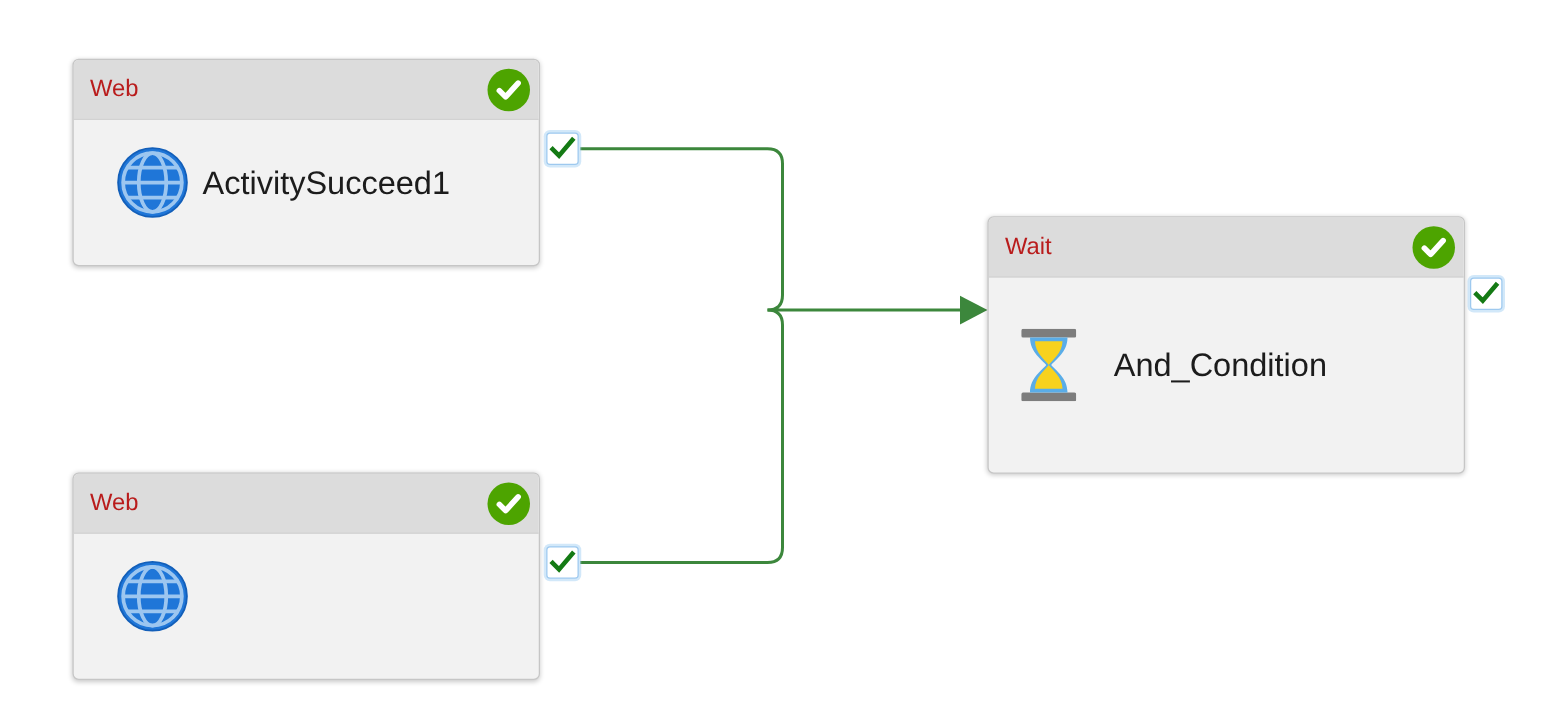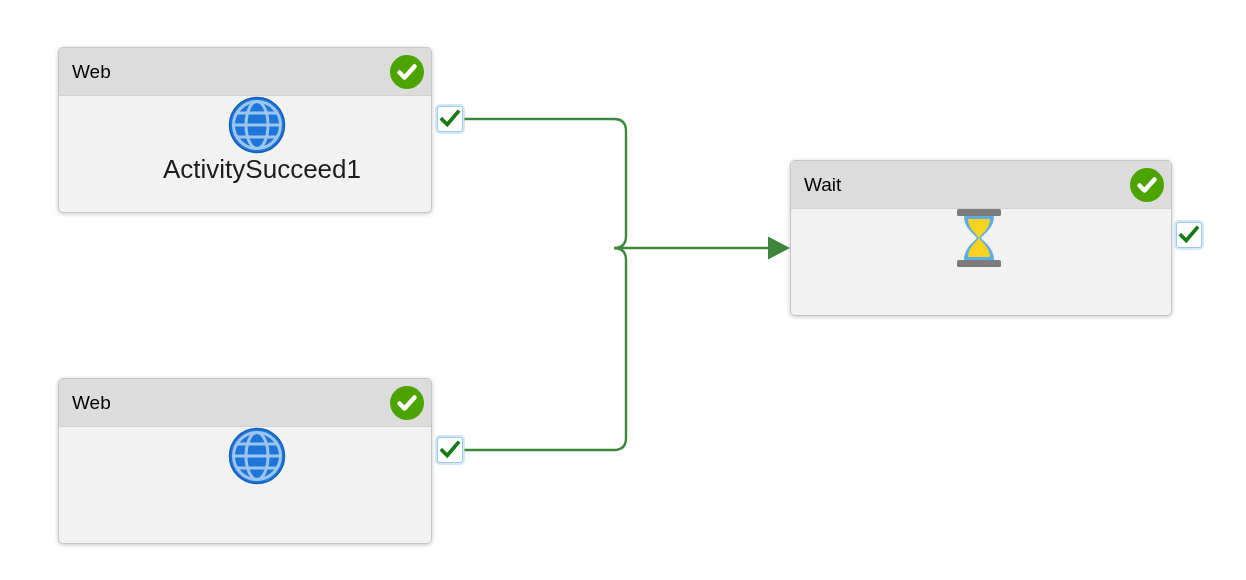--- a/index.html
+++ b/index.html
@@ -23,30 +23,30 @@
   .canvas{position:relative;width:1246px;height:580px;background:var(--canvas-bg);}
 
   svg.edges{position:absolute;left:0;top:0;width:1246px;height:580px;pointer-events:none;}
   .edge-path{stroke:var(--edge-green);stroke-width:2.4;fill:none;}
   .arrowhead{fill:var(--edge-green);stroke:none;}
 
   .node{position:absolute;border:1px solid var(--node-border);border-radius:5px;
         background:var(--node-body-bg);box-shadow:0 1px 4px rgba(0,0,0,.22);overflow:hidden;}
   .node-1{left:58px;top:47px;width:374px;height:166px;}
   .node-2{left:58px;top:378px;width:374px;height:166px;}
-  .node-3{left:790px;top:160px;width:382px;height:156px;}
+  .node-3{left:790px;top:173px;width:382px;height:206px;}
 
   .node-header{height:48px;background:var(--node-header-bg);display:flex;align-items:center;
                padding:0 7px 0 13px;border-bottom:1px solid #d2d2d2;}
-  .node-type{flex:1;font-size:19px;color:#000000;}
+  .node-type{flex:1;font-size:19px;color:#b91c1c;}
   .status-badge{width:34px;height:34px;border-radius:50%;background:var(--status-badge-green);
                 display:flex;align-items:center;justify-content:center;flex-shrink:0;}
   .status-badge svg{display:block;}
 
-  .node-body{display:flex;align-items:center;height:calc(100% - 48px);padding-bottom:16px;flex-direction:column;}
+  .node-body{display:flex;align-items:center;height:calc(100% - 48px);padding-bottom:16px;}
   .node-1 .node-body,.node-2 .node-body{padding-left:34px;}
   .node-3 .node-body{padding-left:26px;}
   .activity-icon{flex-shrink:0;display:flex;align-items:center;justify-content:center;}
   .node-1 .activity-icon,.node-2 .activity-icon{margin-right:11px;}
   .node-3 .activity-icon{margin-right:30px;}
   .node-name{font-size:26px;color:#1c1c1c;white-space:nowrap;}
 
   .port-checkbox{position:absolute;width:26px;height:26px;background:#ffffff;
                  border:1px solid #9ec9ef;border-radius:3px;
                  box-shadow:0 0 0 2px rgba(173,214,244,.55);
@@ -132,20 +132,21 @@
     </div>
     <div class="node-body">
       <span class="activity-icon">
         <svg width="44" height="58" viewBox="0 0 44 58">
           <rect class="hg-cap" x="0" y="0" width="44" height="7" rx="1.5"></rect>
           <rect class="hg-cap" x="0" y="51" width="44" height="7" rx="1.5"></rect>
           <path class="hg-glass" d="M7,7 L37,7 C37,19 27,25 24,29 C27,33 37,39 37,51 L7,51 C7,39 17,33 20,29 C17,25 7,19 7,7 Z"></path>
           <path class="hg-sand" d="M11,10 L33,10 C33,19 25,25 22,29 C25,33 33,39 33,48 L11,48 C11,39 19,33 22,29 C19,25 11,19 11,10 Z"></path>
         </svg>
       </span>
+      <span class="node-name">And_Condition</span>
     </div>
   </div>
 
   <div class="port-checkbox port-1">
     <svg width="26" height="26" viewBox="0 0 26 26">
         <polyline class="port-check" points="4.5,13.5 10,19 21.5,5.5"></polyline>
       </svg>
   </div>
   <div class="port-checkbox port-2">
     <svg width="26" height="26" viewBox="0 0 26 26">

